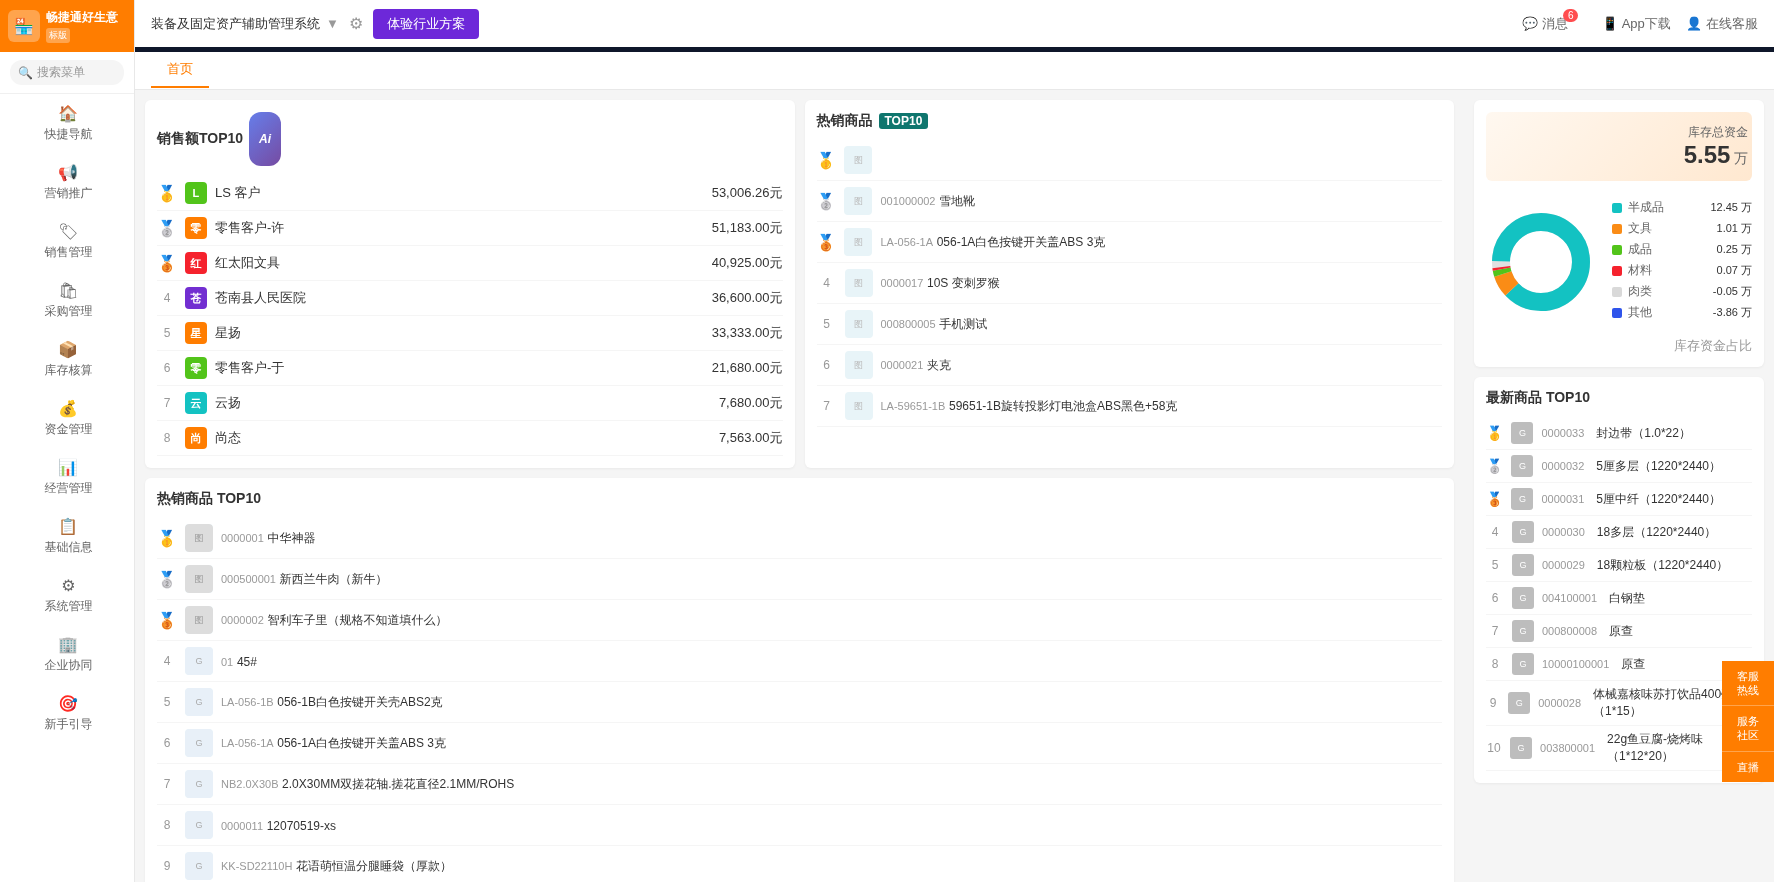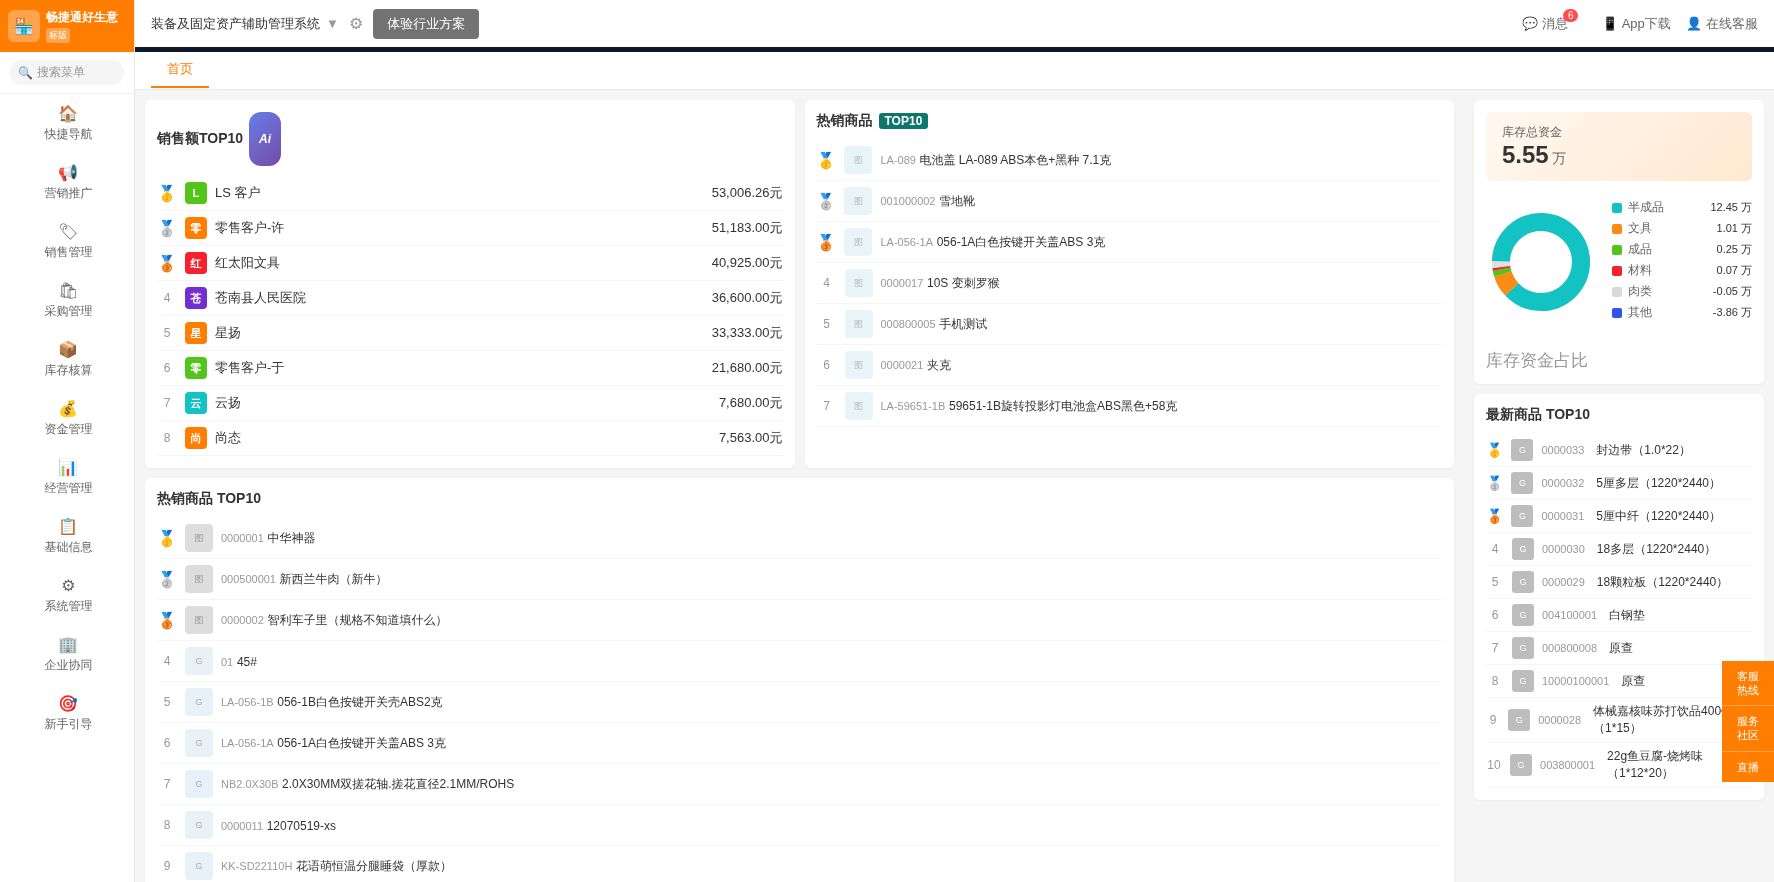--- a/index.html
+++ b/index.html
@@ -99,21 +99,21 @@
     .topbar-dropdown {
       color: #999;
       cursor: pointer;
     }
     .topbar-settings {
       color: #999;
       cursor: pointer;
       font-size: 16px;
     }
     .topbar-btn {
-      background: #737373;
+      background: #6d28d9;
       color: #fff;
       border: none;
       border-radius: 4px;
       padding: 6px 14px;
       cursor: pointer;
       font-size: 13px;
     }
     .topbar-right {
       margin-left: auto;
       display: flex;
@@ -247,23 +247,23 @@
       overflow: hidden;
     }
     .product-info { flex: 1; }
     .product-code { color: #999; font-size: 11px; }
     .product-name { color: #333; font-size: 12px; }
 
     
     .inventory-header {
       background: linear-gradient(135deg, #fff8f0, #ffe8d0);
       border-radius: 6px;
-      padding: 12px 16px;
+      padding: 12px 4px;
       margin-bottom: 10px;
-      text-align: left;
+      text-align: right;
     }
     .inventory-label { color: #666; font-size: 12px; }
     .inventory-value { font-size: 24px; font-weight: 700; color: #333; }
     .inventory-unit { font-size: 14px; color: #666; }
 
     
     .donut-container {
       display: flex;
       align-items: center;
       gap: 16px;
@@ -283,21 +283,21 @@
       font-size: 12px;
     }
     .legend-dot {
       width: 10px;
       height: 10px;
       border-radius: 2px;
       flex-shrink: 0;
     }
     .legend-name { flex: 1; color: #666; }
     .legend-value { color: #333; font-weight: 500; font-size: 11px; }
-    .inventory-footer { color: #999; font-size: 17px; text-align: left; margin-top: 16px; }
+    .inventory-footer { color: #999; font-size: 13px; text-align: right; margin-top: 4px; }
 
     
     .latest-product-row {
       display: flex;
       align-items: center;
       padding: 5px 0;
       border-bottom: 1px solid #f5f5f5;
       gap: 8px;
     }
     .latest-rank { width: 18px; text-align: center; font-size: 12px; color: #999; }
@@ -530,23 +530,20 @@
           <div class="card-title">
             <span>热销商品</span>
             <span class="top10-badge">TOP10</span>
           </div>
           <div id="top-products-sold-list">
               <div class="product-row">
     <span style="font-size:16px;">🥇</span>
     <div class="product-thumb">
       <span style="color:#bbb;font-size:9px;">图</span>
     </div>
-    <div class="product-info">
-      <div><span class="product-code">LA-089</span> <span class="product-name">电池盖 LA-089 ABS本色+黑种 7.1克</span></div>
-    </div>
   </div>
               <div class="product-row">
     <span style="font-size:16px;">🥈</span>
     <div class="product-thumb">
       <span style="color:#bbb;font-size:9px;">图</span>
     </div>
     <div class="product-info">
       <div><span class="product-code">001000002</span> <span class="product-name">雪地靴</span></div>
     </div>
   </div>

